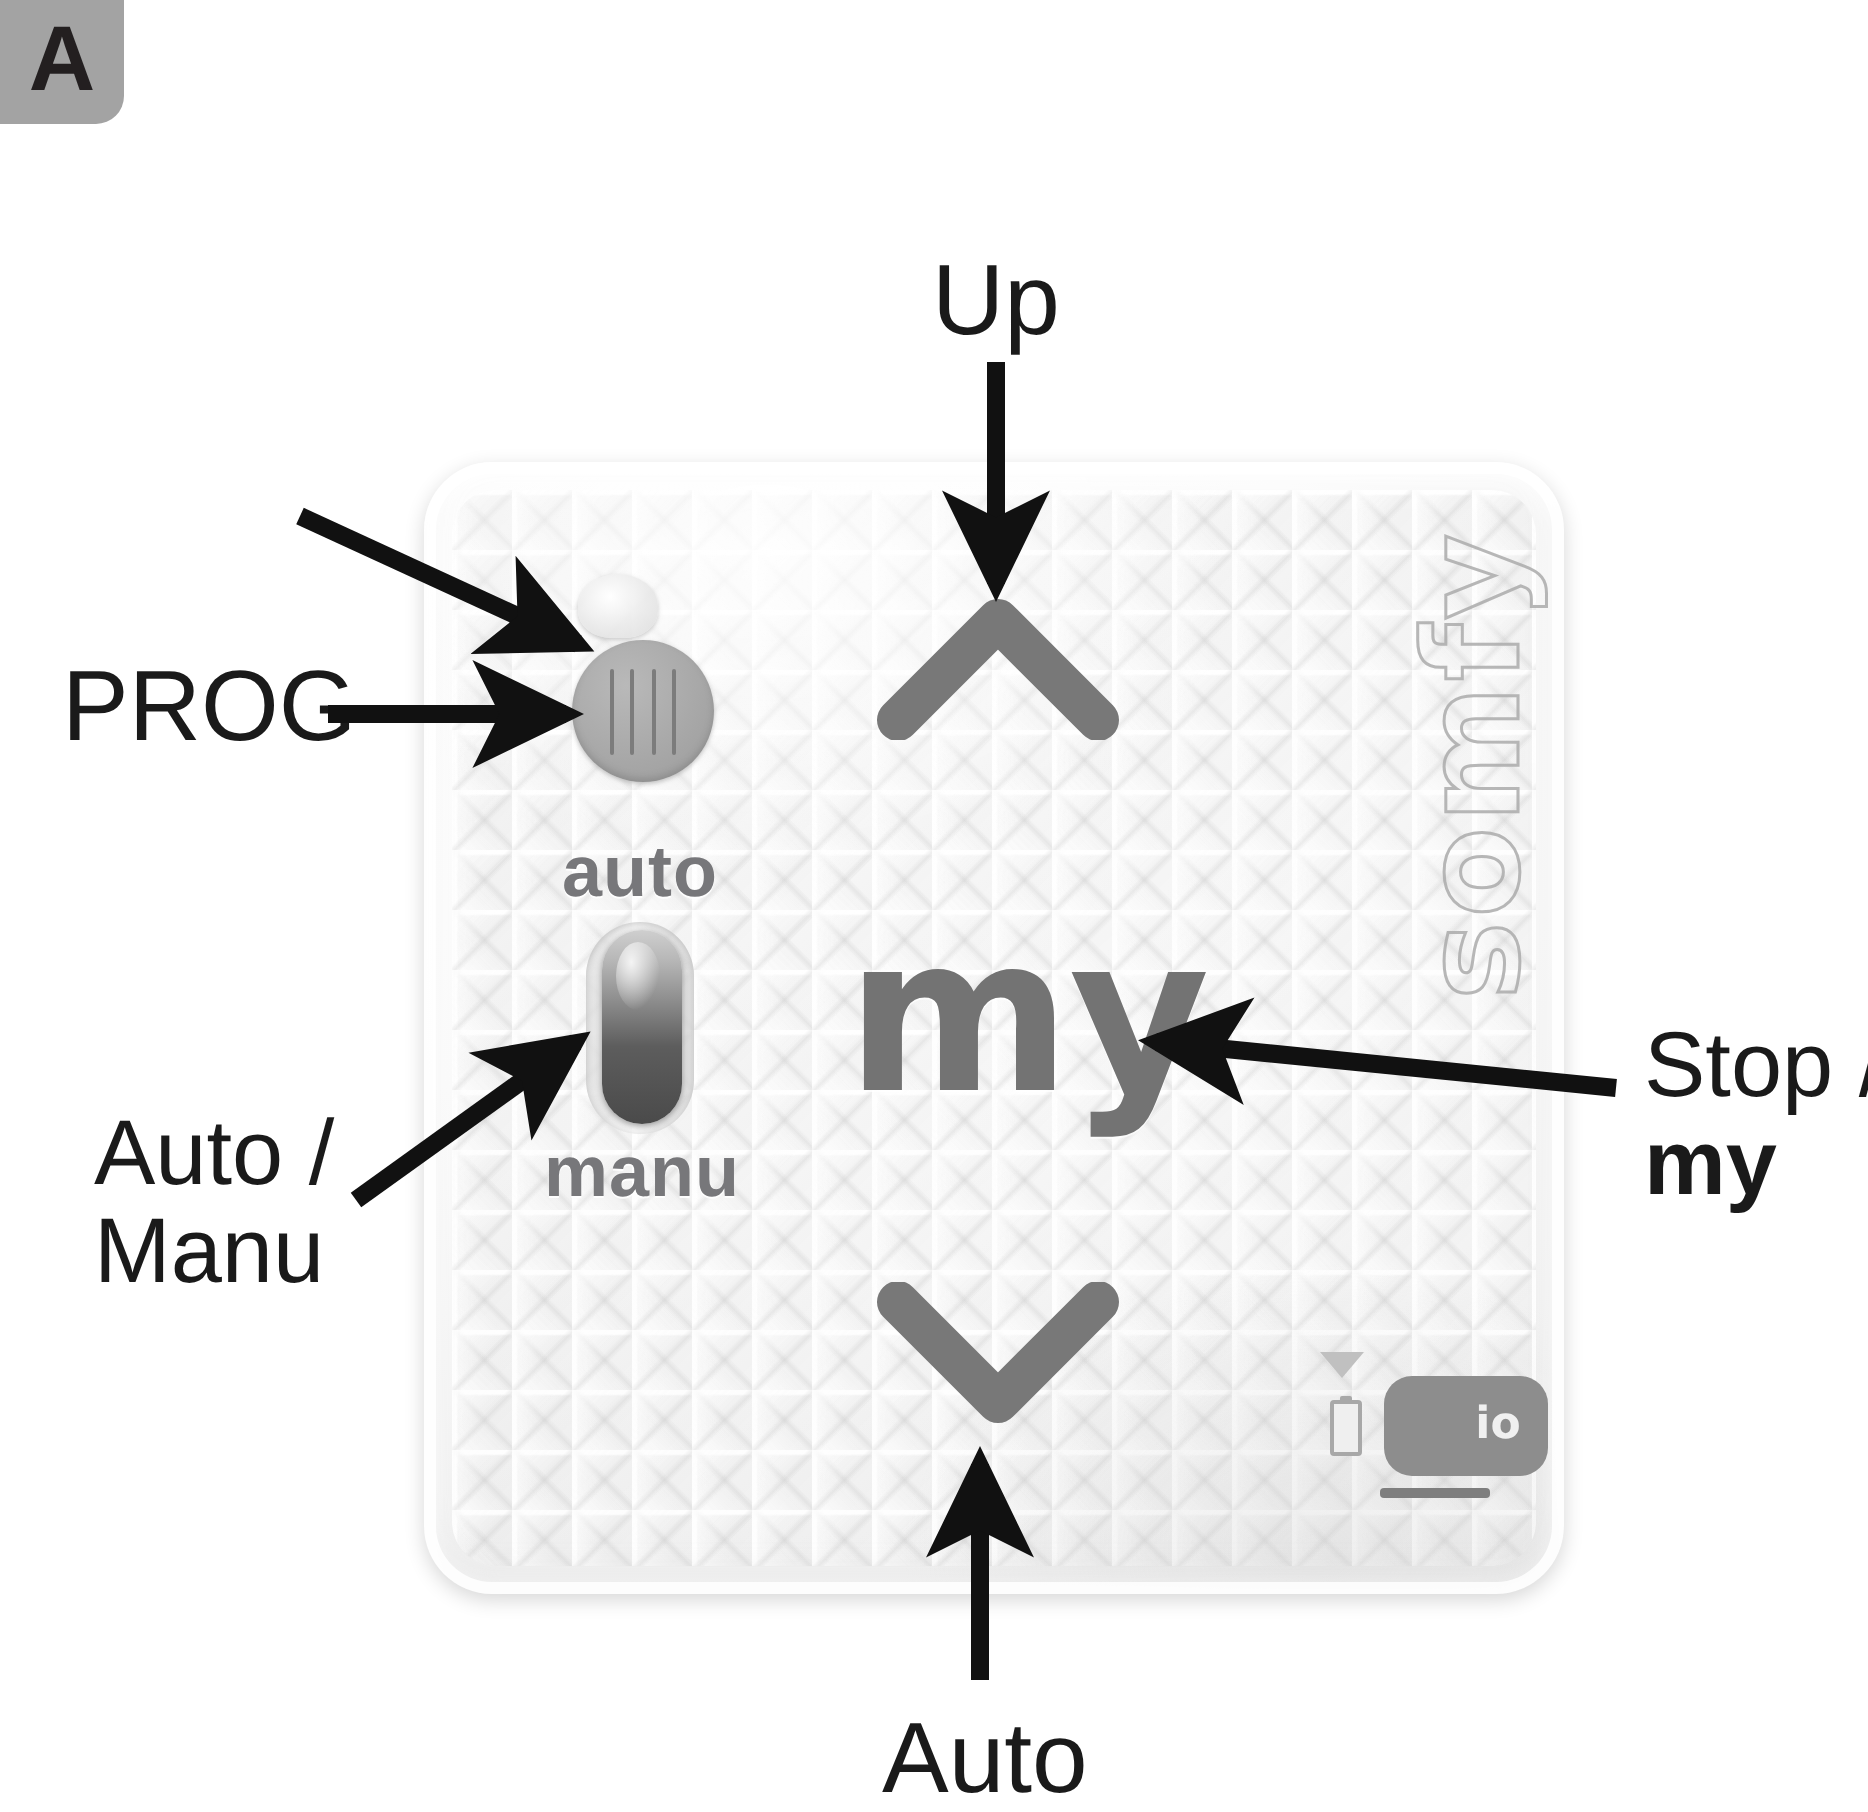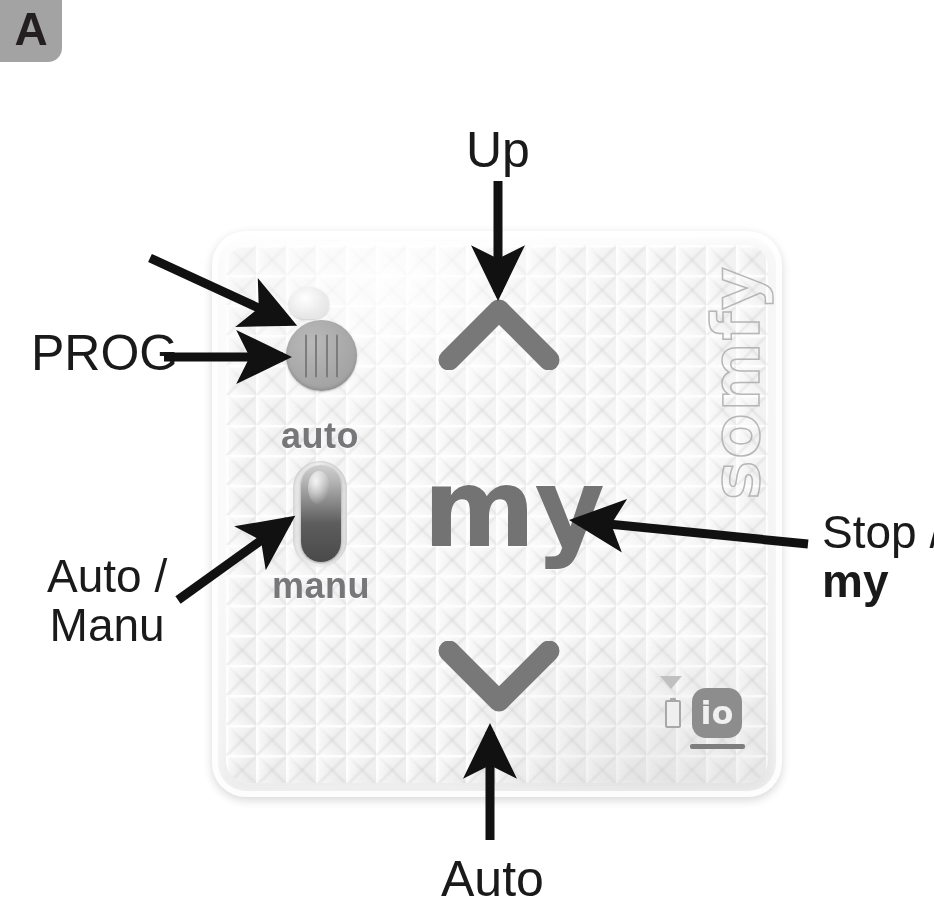--- a/index.html
+++ b/index.html
@@ -251,25 +251,26 @@
   }
   .io-badge {
     position: absolute;
     left: 692px;
     top: 688px;
     width: 50px;
     height: 50px;
     border-radius: 14px;
     background: #8d8d8d;
     color: #f0f0f0;
-    font-size: 32px;
+    font-size: 22px;
     font-weight: bold;
     line-height: 50px;
     text-align: center;
     font-family: "DejaVu Sans", sans-serif;
+    padding-left: 32px;
   }
   .io-underline {
     position: absolute;
     left: 690px;
     top: 744px;
     width: 55px;
     height: 5px;
     background: #7e7e7e;
     border-radius: 2px;
   }
@@ -285,21 +286,21 @@
   }
   .callout-block { position: absolute; }
   .callout-block .line { color: #1a1a1a; font-size: 46px; line-height: 1.07; white-space: nowrap; }
   .callout-block .line.b { font-weight: bold; }
 
   .lbl-led   { left: 56px;  top: 207px; }
   .lbl-prog  { left: 31px;  top: 327px; }
   .lbl-up    { left: 466px; top: 124px; }
   .lbl-down  { left: 441px; top: 853px; }
   .lbl-stop  { left: 822px; top: 508px; text-align: left; }
-  .lbl-auto  { left: 47px;  top: 552px; text-align: center; }
+  .lbl-auto  { left: 47px;  top: 552px; text-align: left; }
 
   
   .arrow-layer {
     position: absolute;
     left: 0; top: 0;
     width: 934px; height: 906px;
     pointer-events: none;
   }
 </style>
 </head>

